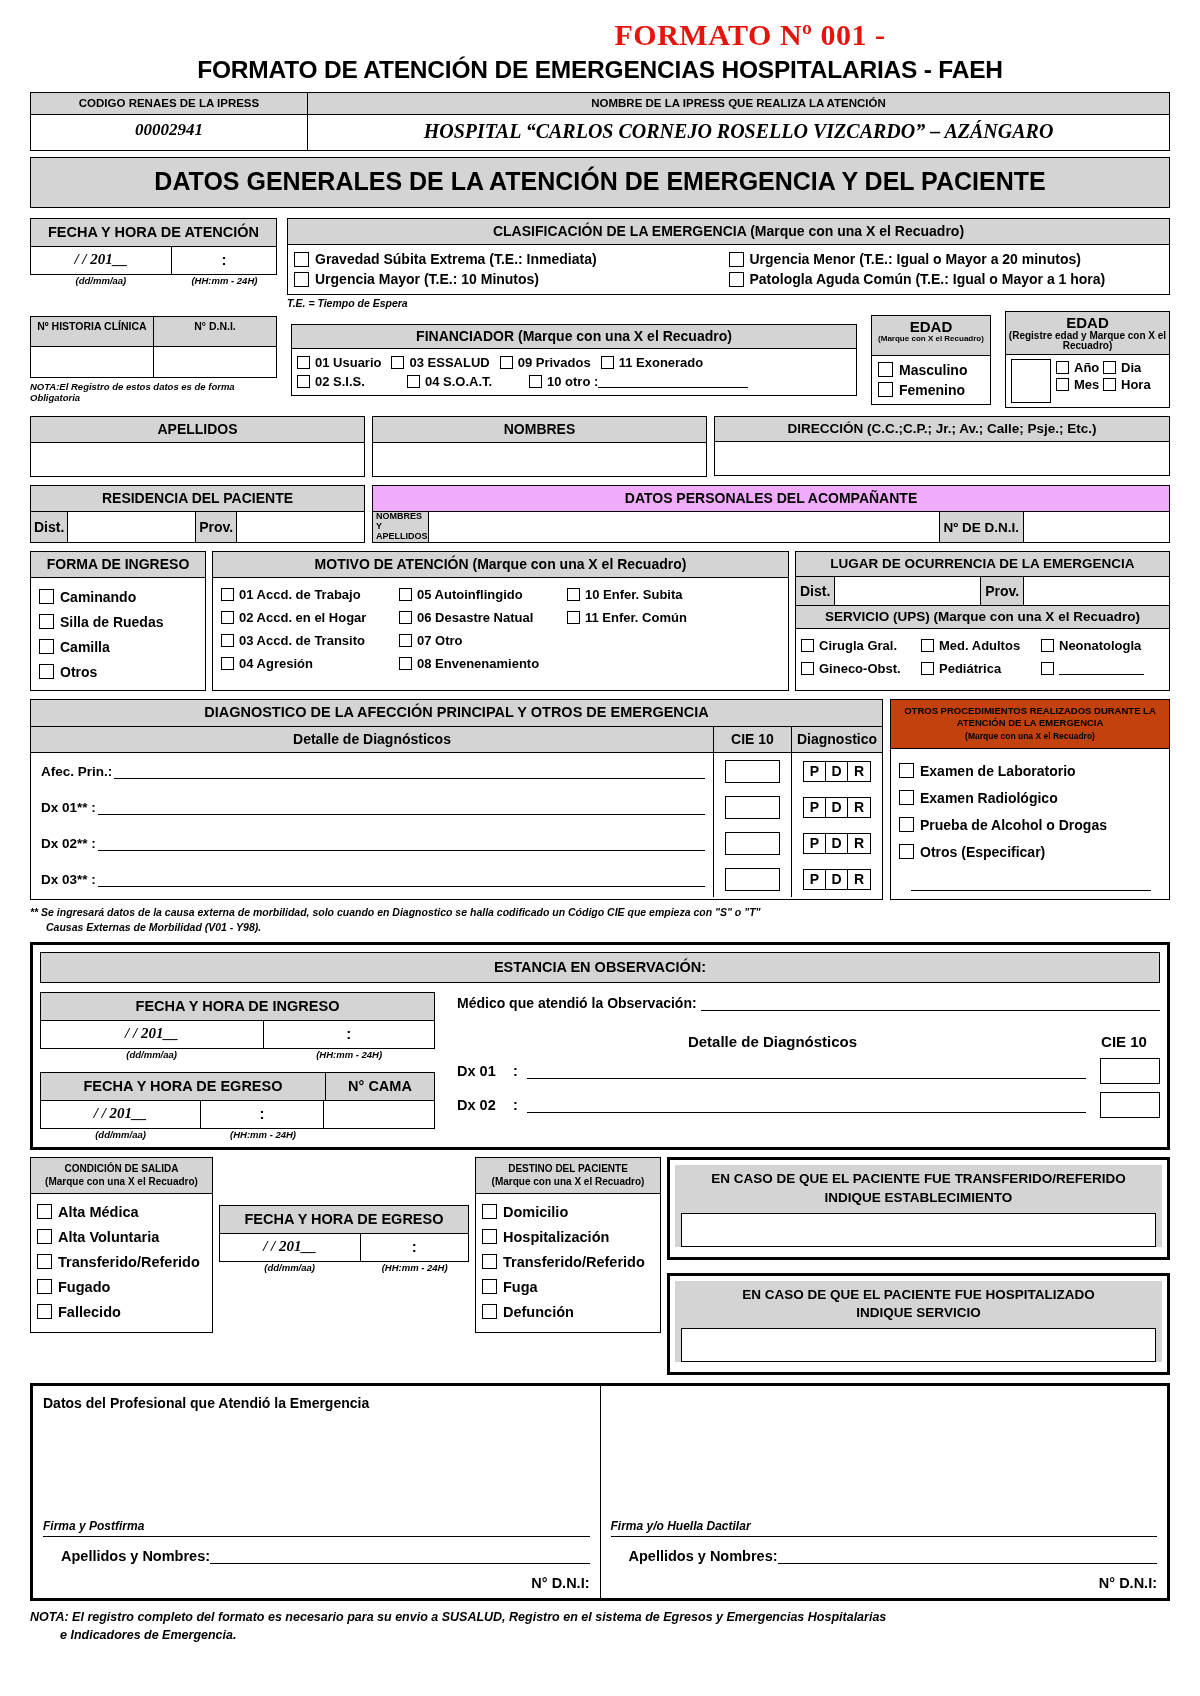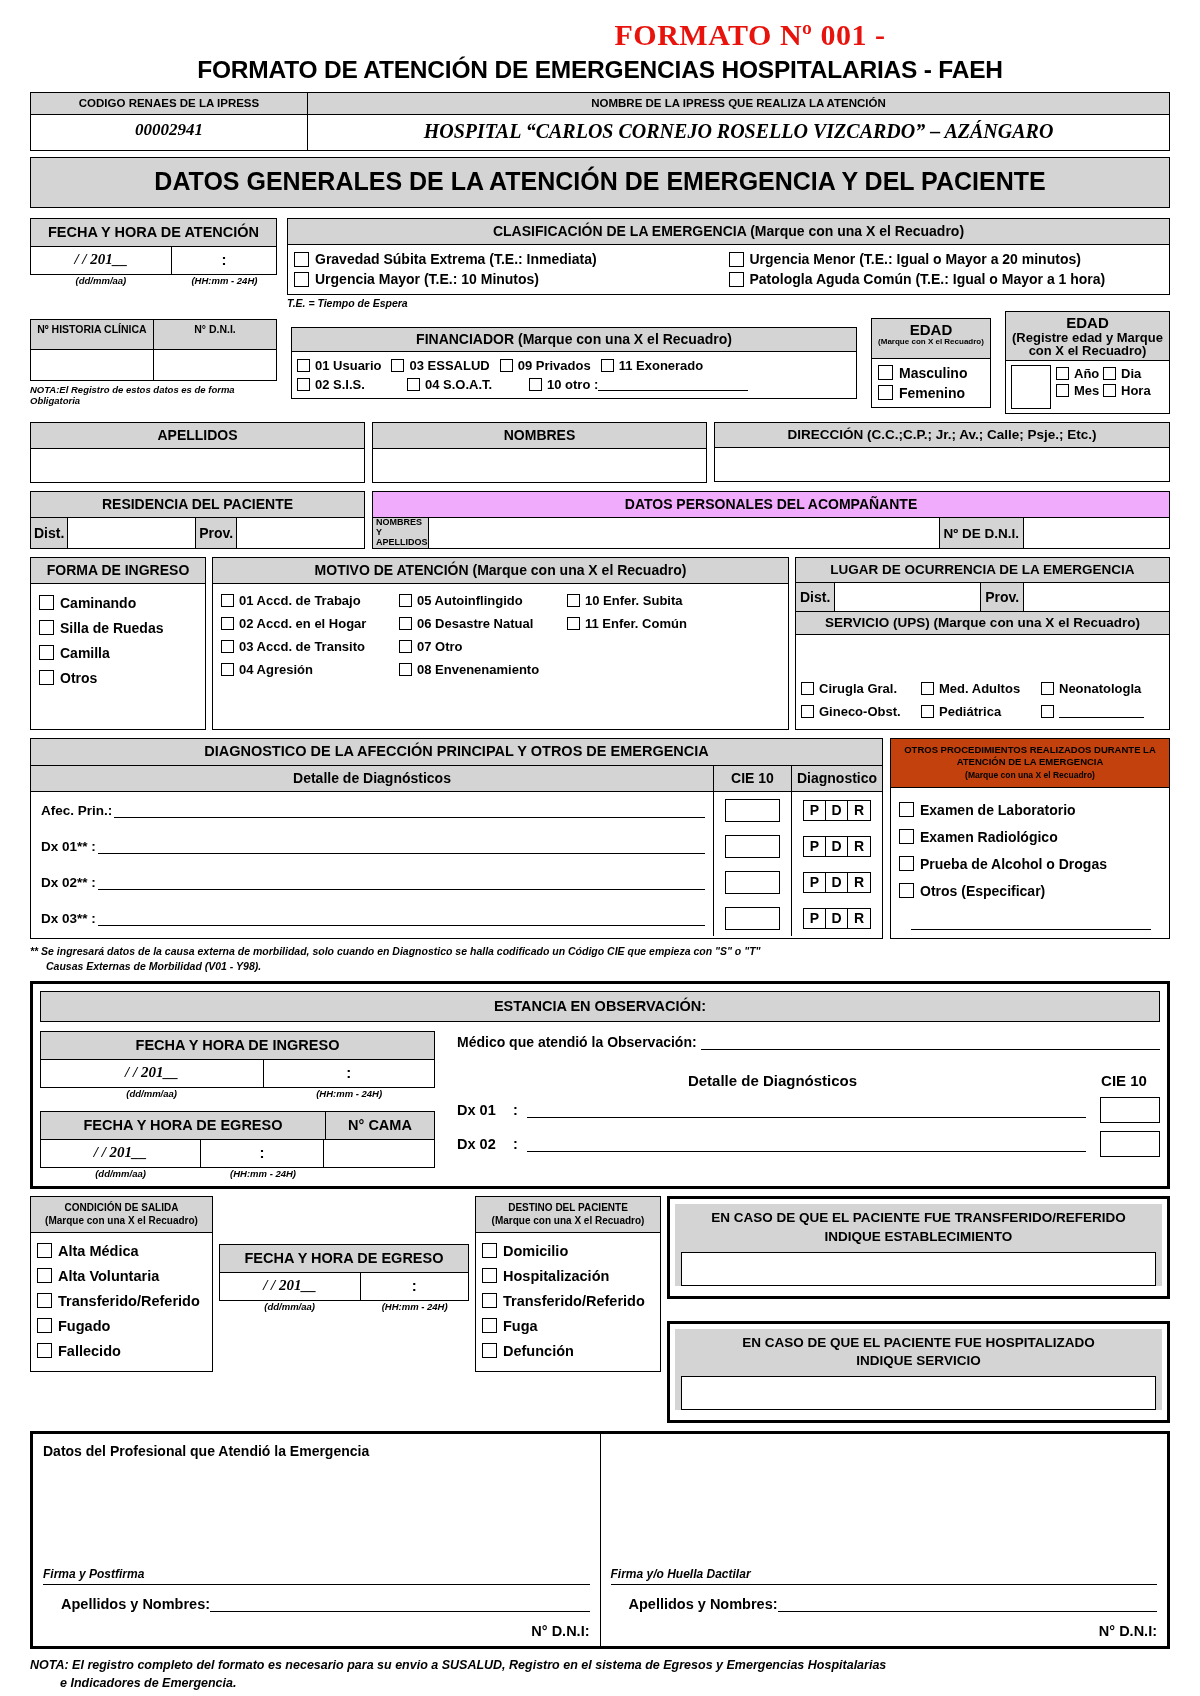--- a/index.html
+++ b/index.html
@@ -99,21 +99,21 @@
              padding:2px 2px 3px; border-bottom:1.6px solid #000;
              font-size:15px; }
   .sexo .t sup { font-size:8px; font-weight:bold; line-height:1.0; display:inline-block;
                  vertical-align:top; text-align:center;}
   .sexo .body { padding:4px 6px; }
   .sexo .ln { display:flex; align-items:center; padding:2px 0; }
 
   .edad { width:165px; border:1.6px solid #000; }
   .edad .t { background:#d4d4d4; text-align:center; font-weight:bold;
              padding:2px 2px 3px; border-bottom:1.6px solid #000; font-size:15px; }
-  .edad .t sup { font-size:13px; font-weight:bold; line-height:1.0; display:inline-block;
+  .edad .t sup { font-size:10px; font-weight:bold; line-height:1.0; display:inline-block;
                  vertical-align:top; text-align:center;}
   .edad .body { display:flex; padding:4px 5px; }
   .edad .num { width:40px; height:44px; border:1.6px solid #000; margin-right:5px; }
   .edad .opts { flex:1; }
   .edad .ln { display:flex; align-items:center; padding:1px 0; }
   .edad .ln .unit { width:47px; display:flex; align-items:center; }
 
   
   .row3 { display:flex; margin-top:8px; gap:7px; }
   .fldbox .t { background:#d4d4d4; border:1.6px solid #000; text-align:center;
@@ -165,21 +165,21 @@
   .lugar { width:375px; border:1.6px solid #000; }
   .lugar .t { background:#d4d4d4; text-align:center; font-weight:bold; font-size:13.5px;
               padding:4px 0 5px; border-bottom:1.6px solid #000; }
   .lugar .dp { display:flex; height:29px; border-bottom:1.6px solid #000; }
   .lugar .k { background:#d4d4d4; font-weight:bold; font-size:14px; padding:3px 4px;
               display:flex; align-items:center; border-right:1.6px solid #000;}
   .lugar .vv { flex:1; border-right:1.6px solid #000; }
   .lugar .vv.last { border-right:0; }
   .lugar .t2 { background:#d4d4d4; text-align:center; font-weight:bold; font-size:13.5px;
                padding:3px 0 4px; border-bottom:1.6px solid #000; }
-  .lugar .body { padding:5px 5px 6px;margin-top:37px; }
+  .lugar .body { padding:5px 5px 6px; }
   .lugar .ln { display:flex; align-items:center; padding:4px 0; }
   .lugar .ln .sp { display:flex; align-items:center; }
   .uline { border-bottom:1.6px solid #000; width:85px; height:12px; }
 
   
   .row6 { display:flex; margin-top:8px; gap:7px; align-items:stretch; }
   .diag { flex:1; border:1.6px solid #000; }
   .diag .t { background:#d4d4d4; text-align:center; font-weight:bold; font-size:14.5px;
              padding:4px 0 6px; border-bottom:1.6px solid #000; }
   .diag .hrow { display:flex; background:#d4d4d4; border-bottom:1.6px solid #000;
@@ -275,21 +275,21 @@
   .dest .body { padding:5px 6px 8px; }
   .dest .ln { display:flex; align-items:center; padding:4.5px 0; }
   .dest .lbl { font-size:14.5px; }
 
   .rightcol { flex:1; }
   .tbox { border:3.4px solid #000; padding:5px; }
   .tbox .t { background:#d4d4d4; text-align:center; font-weight:bold; font-size:13.5px;
              padding:5px 0 6px; line-height:1.35; }
   .tbox .inp { background:#fff; border:1.6px solid #000; height:34px; margin:0 6px 5px; }
   .tbox .wrap { background:#d4d4d4; }
-  .tbox.second { margin-top:22px; }
+  .tbox.second { margin-top:13px; }
 
   
   .sign { border:3.4px solid #000; margin-top:8px; display:flex; height:218px; }
   .sign .half { flex:1; padding:8px 10px 6px; display:flex; flex-direction:column; }
   .sign .half.left { border-right:1.6px solid #000; }
   .sign .top { font-size:14px; font-weight:bold; line-height:1.4; }
   .sign .spacer { flex:1; }
   .sign .firma { font-size:12px; font-style:italic; font-weight:bold;
                  border-bottom:1.6px solid #000; padding-bottom:3px; }
   .sign .nl { display:flex; align-items:flex-end; margin-top:11px; padding-left:18px; }

